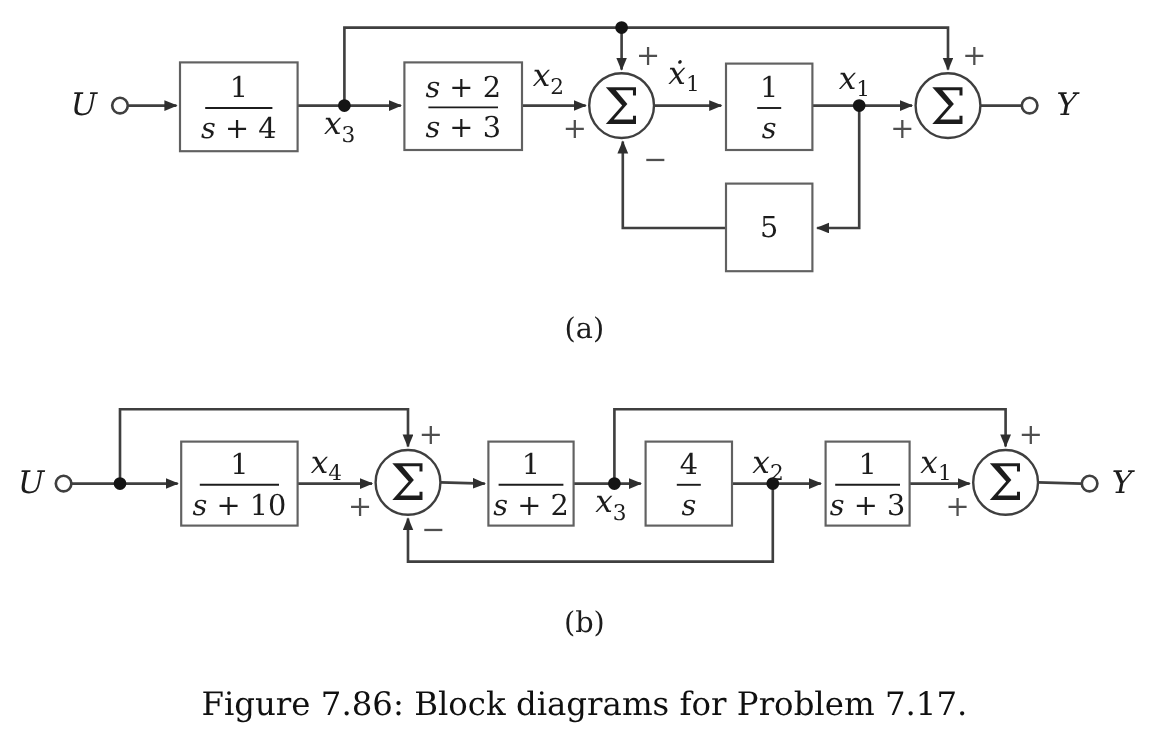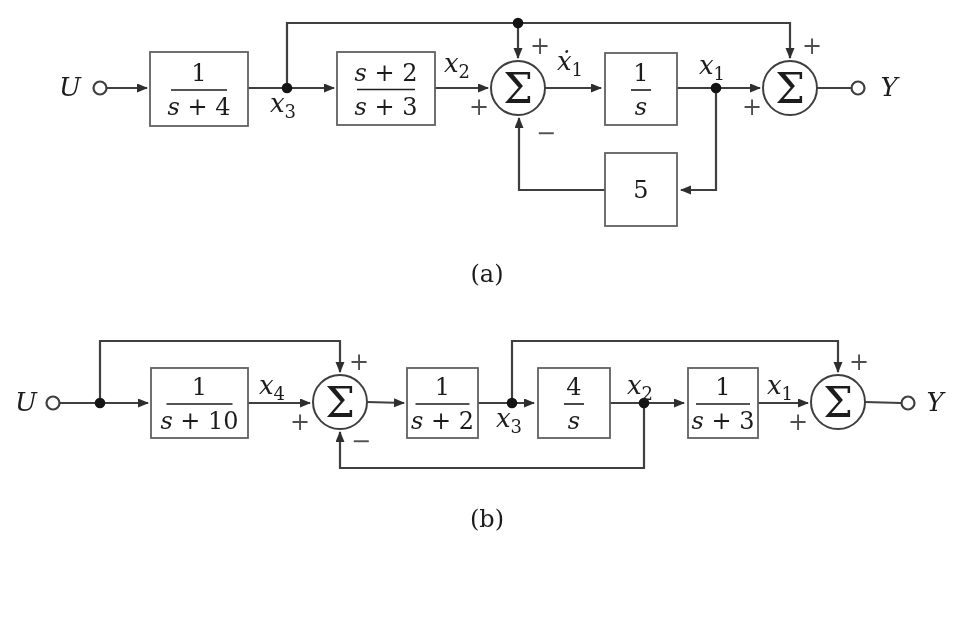--- a/index.html
+++ b/index.html
@@ -137,13 +137,14 @@
         <text x="26" y="411" text-anchor="middle" font-size="26" font-style="italic" fill="#1c1c1c" font-family="&quot;DejaVu Serif&quot;, serif"><tspan>U</tspan></text>
         <text x="272" y="394" text-anchor="middle" font-size="26" font-style="italic" fill="#1c1c1c" font-family="&quot;DejaVu Serif&quot;, serif"><tspan>x</tspan><tspan font-size="18" dy="6" font-style="normal">4</tspan></text>
         <text x="509" y="427" text-anchor="middle" font-size="26" font-style="italic" fill="#1c1c1c" font-family="&quot;DejaVu Serif&quot;, serif"><tspan>x</tspan><tspan font-size="18" dy="6" font-style="normal">3</tspan></text>
         <text x="640" y="394" text-anchor="middle" font-size="26" font-style="italic" fill="#1c1c1c" font-family="&quot;DejaVu Serif&quot;, serif"><tspan>x</tspan><tspan font-size="18" dy="6" font-style="normal">2</tspan></text>
         <text x="780" y="394" text-anchor="middle" font-size="26" font-style="italic" fill="#1c1c1c" font-family="&quot;DejaVu Serif&quot;, serif"><tspan>x</tspan><tspan font-size="18" dy="6" font-style="normal">1</tspan></text>
         <text x="935" y="411" text-anchor="middle" font-size="26" font-style="italic" fill="#1c1c1c" font-family="&quot;DejaVu Serif&quot;, serif"><tspan>Y</tspan></text>
       </g>
     </svg>
   <div id="sublabel-a" class="sublabel">(a)</div>
   <div id="sublabel-b" class="sublabel">(b)</div>
+  <div id="caption">Figure 7.86: Block diagrams for Problem 7.17.</div>
 </div>
 
 </body></html>

